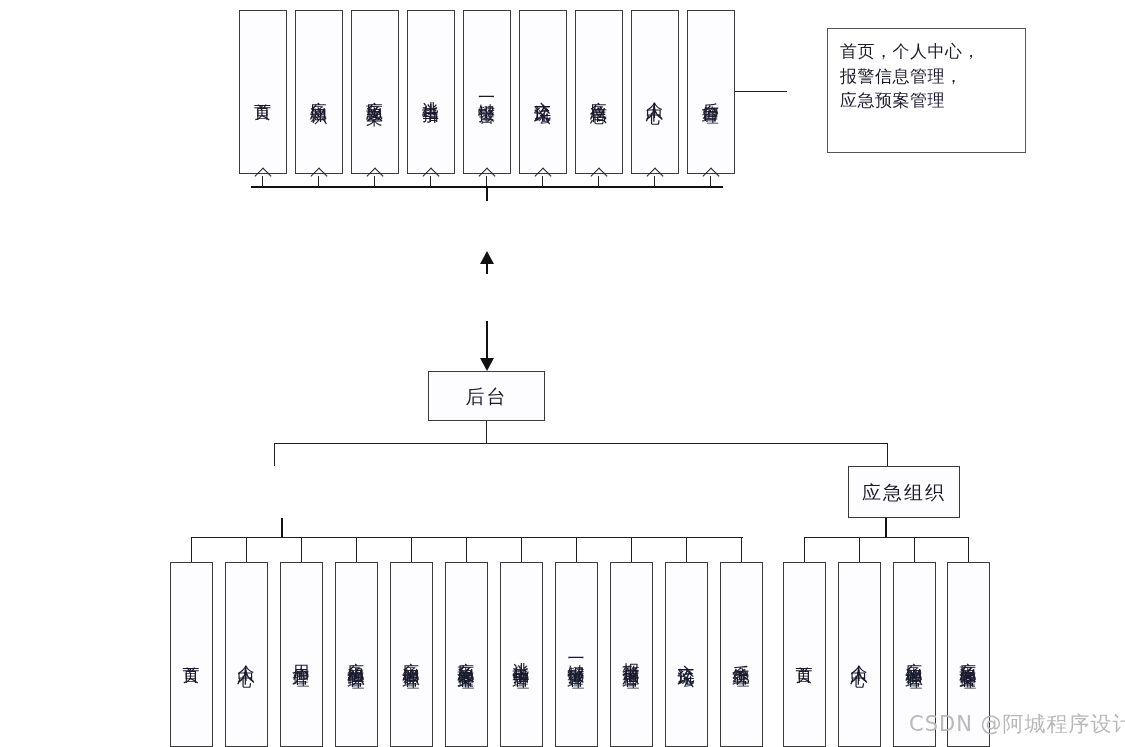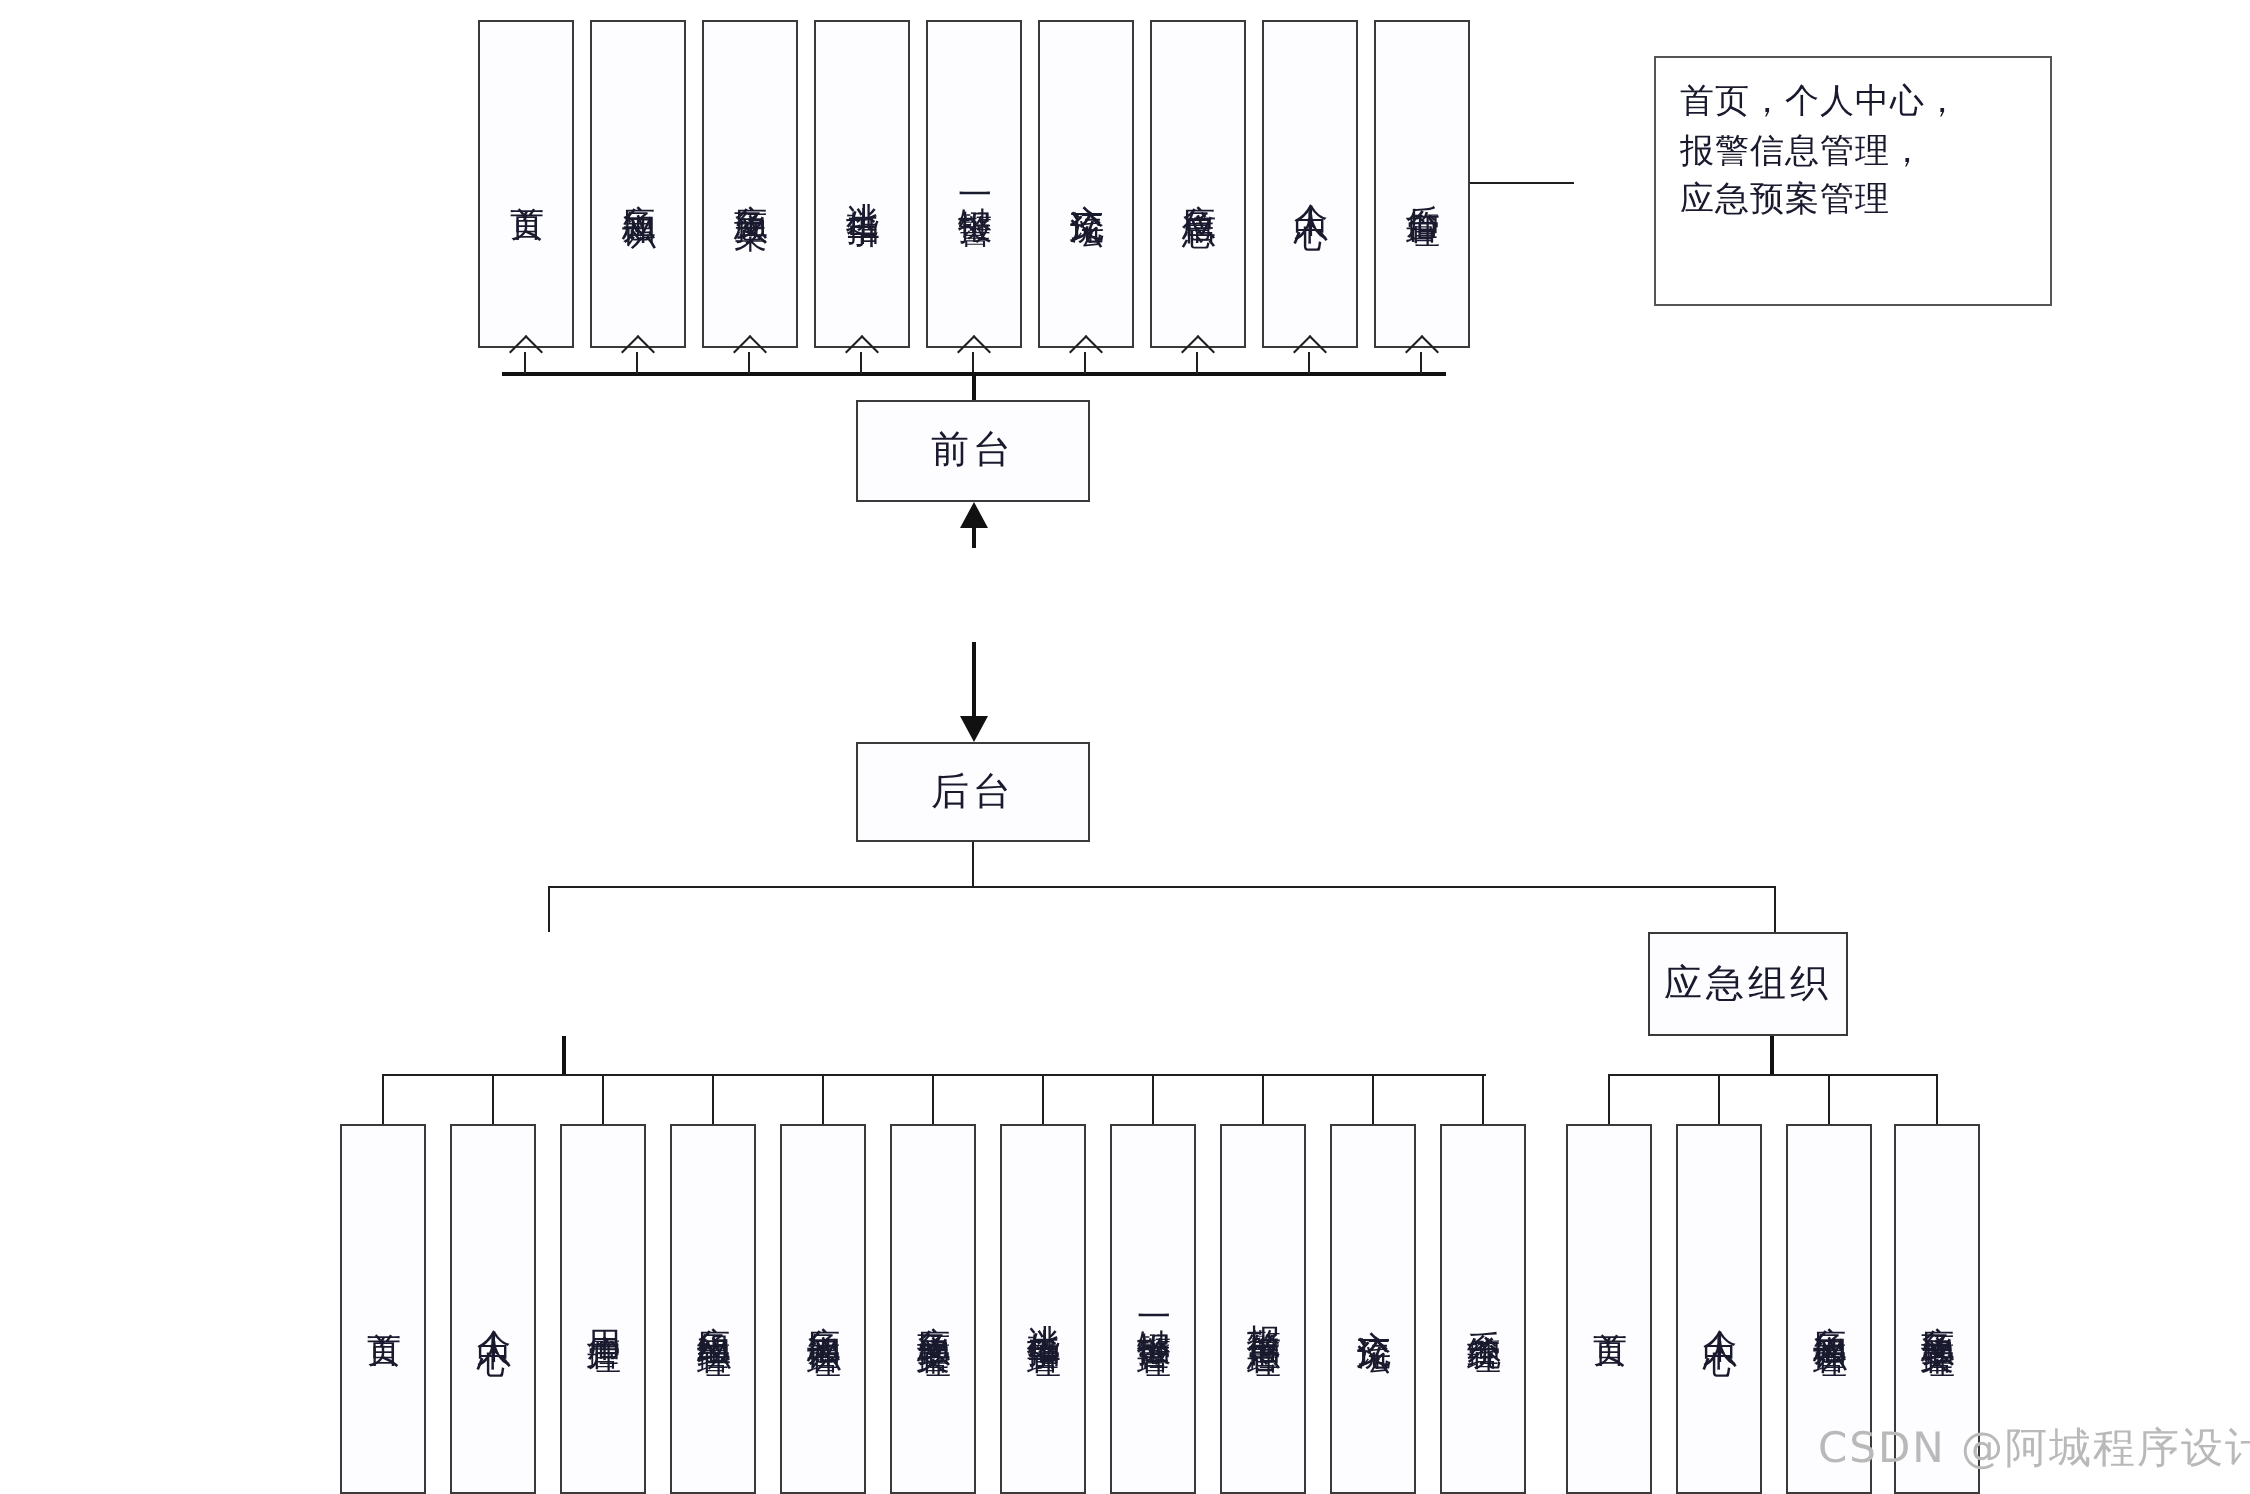--- a/index.html
+++ b/index.html
@@ -147,37 +147,36 @@
   <div class="chev" style="left:369px;top:170px;"></div>
   <div class="chev" style="left:425px;top:170px;"></div>
   <div class="chev" style="left:481px;top:170px;"></div>
   <div class="chev" style="left:537px;top:170px;"></div>
   <div class="chev" style="left:593px;top:170px;"></div>
   <div class="chev" style="left:649px;top:170px;"></div>
   <div class="chev" style="left:705px;top:170px;"></div>
 
   <div class="ln v thick" style="left:486px;top:186px;height:15px;"></div>
 
-  <div class="node horiz" style="left:428px;top:200px;width:117px;height:51px;">前台</div>
 
   <div class="ln v thick" style="left:486px;top:262px;height:12px;"></div>
   <div class="arrow-up big" style="left:480px;top:251px;"></div>
 
 
   <div class="ln v thick" style="left:486px;top:321px;height:37px;"></div>
   <div class="arrow-down" style="left:480px;top:358px;"></div>
 
   <div class="node horiz" style="left:428px;top:371px;width:117px;height:50px;">后台</div>
 
   <div class="ln v" style="left:486px;top:421px;height:22px;"></div>
   <div class="ln h" style="left:274px;top:443px;width:614px;"></div>
   <div class="ln v" style="left:274px;top:443px;height:23px;"></div>
   <div class="ln v" style="left:887px;top:443px;height:23px;"></div>
 
-  <div class="node role" style="left:824px;top:466px;width:100px;height:52px;">应急组织</div>
+  <div class="node role" style="left:848px;top:466px;width:112px;height:52px;">应急组织</div>
 
   <div class="ln v thick" style="left:281px;top:518px;height:19px;"></div>
   <div class="ln h" style="left:191px;top:537px;width:552px;"></div>
   <div class="ln v" style="left:191px;top:537px;height:25px;"></div>
   <div class="ln v" style="left:246px;top:537px;height:25px;"></div>
   <div class="ln v" style="left:301px;top:537px;height:25px;"></div>
   <div class="ln v" style="left:356px;top:537px;height:25px;"></div>
   <div class="ln v" style="left:411px;top:537px;height:25px;"></div>
   <div class="ln v" style="left:466px;top:537px;height:25px;"></div>
   <div class="ln v" style="left:521px;top:537px;height:25px;"></div>

